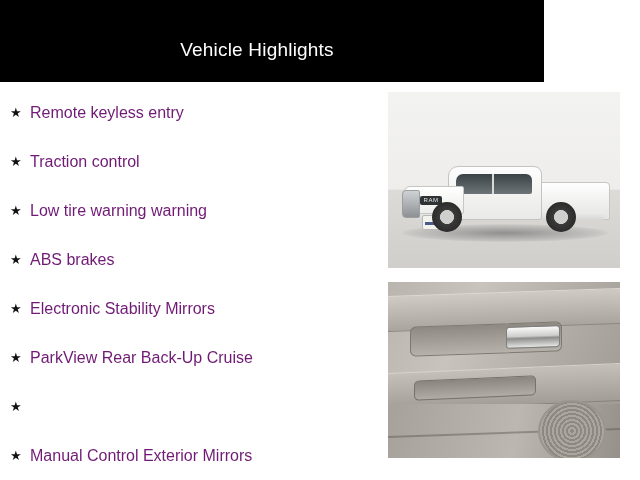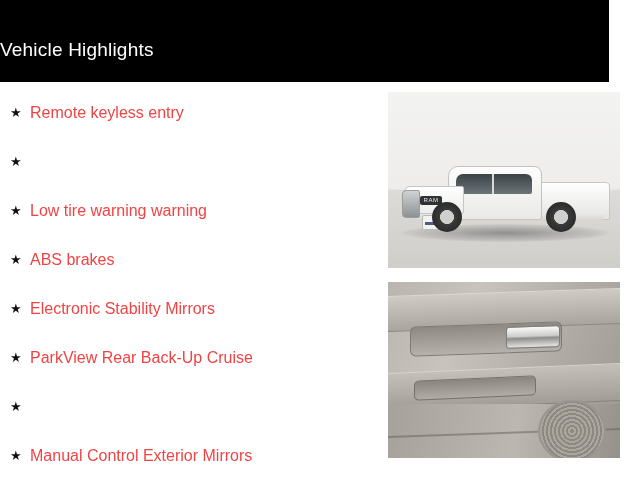--- a/index.html
+++ b/index.html
@@ -19,26 +19,26 @@
     width: 640px;
     height: 480px;
     background: #ffffff;
     box-sizing: border-box;
   }
   
   .header {
     position: absolute;
     left: 0;
     top: 0;
-    width: 609px;
+    width: 544px;
     height: 82px;
     background: #000000;
     display: flex;
     align-items: center;
-    justify-content: flex-start;
+    justify-content: center;
   }
   .header-title {
     color: #ffffff;
     font-size: 19px;
     font-weight: 400;
     letter-spacing: 0.2px;
     padding-right: 30px;
     padding-top: 18px;
     white-space: nowrap;
   }
@@ -68,21 +68,21 @@
   .bullet-star {
     width: 20px;
     min-width: 20px;
     text-align: left;
     font-size: 13px;
     color: #111111;
     padding-left: 2px;
   }
   .feature-label {
     font-size: 16px;
-    color: #ef4444;
+    color: #701a75;
     white-space: nowrap;
   }
   .media {
     width: 260px;
     box-sizing: border-box;
     padding: 10px 16px 10px 8px;
     display: flex;
     flex-direction: column;
     gap: 14px;
   }
@@ -329,20 +329,21 @@
 
     <div class="features">
 
       <div class="feature-row">
         <span class="bullet-star">★</span>
         <span class="feature-label">Remote keyless entry</span>
       </div>
 
       <div class="feature-row">
         <span class="bullet-star">★</span>
+        <span class="feature-label">Traction control</span>
       </div>
 
       <div class="feature-row">
         <span class="bullet-star">★</span>
         <span class="feature-label">Low tire warning warning</span>
       </div>
 
       <div class="feature-row">
         <span class="bullet-star">★</span>
         <span class="feature-label">ABS brakes</span>

